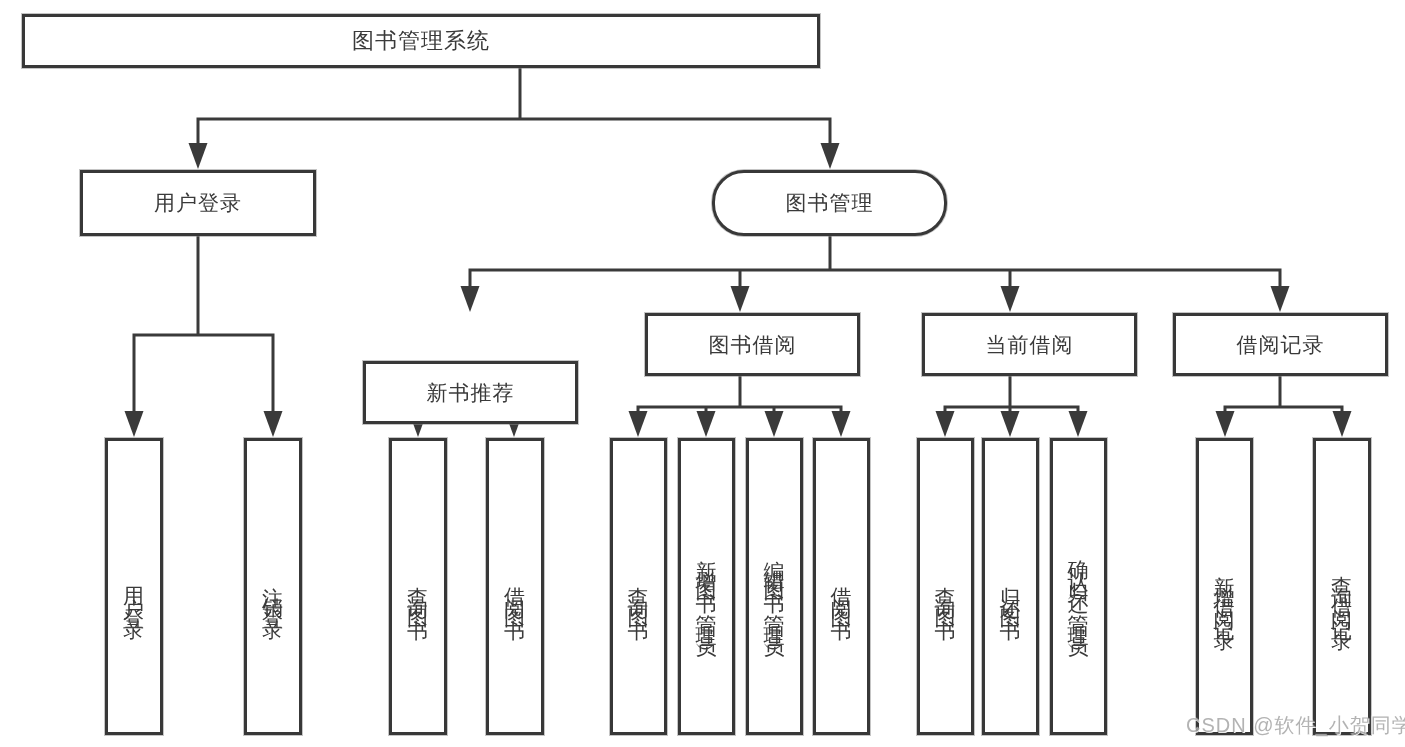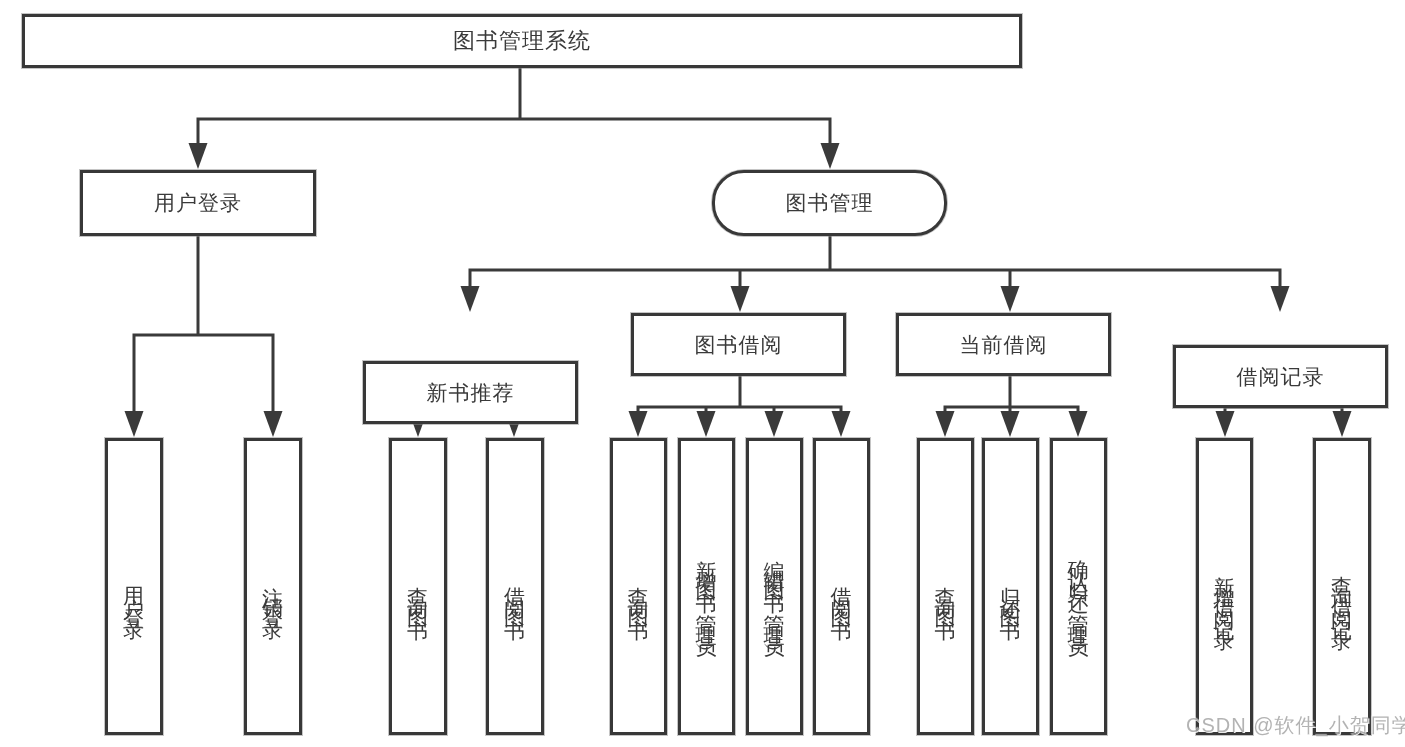--- a/index.html
+++ b/index.html
@@ -31,21 +31,21 @@
     box-shadow: 0 0 0 1px rgba(140,140,140,0.5);
     display: flex;
     align-items: center;
     justify-content: center;
     font-size: 21px;
     letter-spacing: 1px;
     color: #3a3a3a;
     z-index: 2;
   }
   .root {
-    left: 22px; top: 14px; width: 1000px; height: 54px;
+    left: 22px; top: 14px; width: 798px; height: 54px;
     font-size: 22px;
   }
   .lvl2 { top: 170px; width: 236px; height: 66px; }
   .lvl3 { top: 313px; width: 215px; height: 63px; }
   .leaf {
     position: absolute;
     box-sizing: border-box;
     top: 438px;
     width: 58px;
     height: 297px;
@@ -142,27 +142,27 @@
   <div class="node lvl2" style="left:80px;">
     <span>用户登录</span>
   </div>
   <div class="node lvl2" style="left:712px; width:235px;border-radius:32px;">
     <span>图书管理</span>
   </div>
 
   <div class="node lvl3" style="left:363px;margin-top:48px;">
     <span>新书推荐</span>
   </div>
-  <div class="node lvl3" style="left:631px;">
+  <div class="node lvl3" style="left:645px;">
     <span>图书借阅</span>
   </div>
-  <div class="node lvl3" style="left:896px;">
+  <div class="node lvl3" style="left:922px;">
     <span>当前借阅</span>
   </div>
-  <div class="node lvl3" style="left:1173px;margin-top:32px;">
+  <div class="node lvl3" style="left:1173px;">
     <span>借阅记录</span>
   </div>
 
   <div class="leaf" style="left:105px;">
     <span class="vtext">用户登录</span>
   </div>
   <div class="leaf" style="left:244px;">
     <span class="vtext">注销登录</span>
   </div>
 

